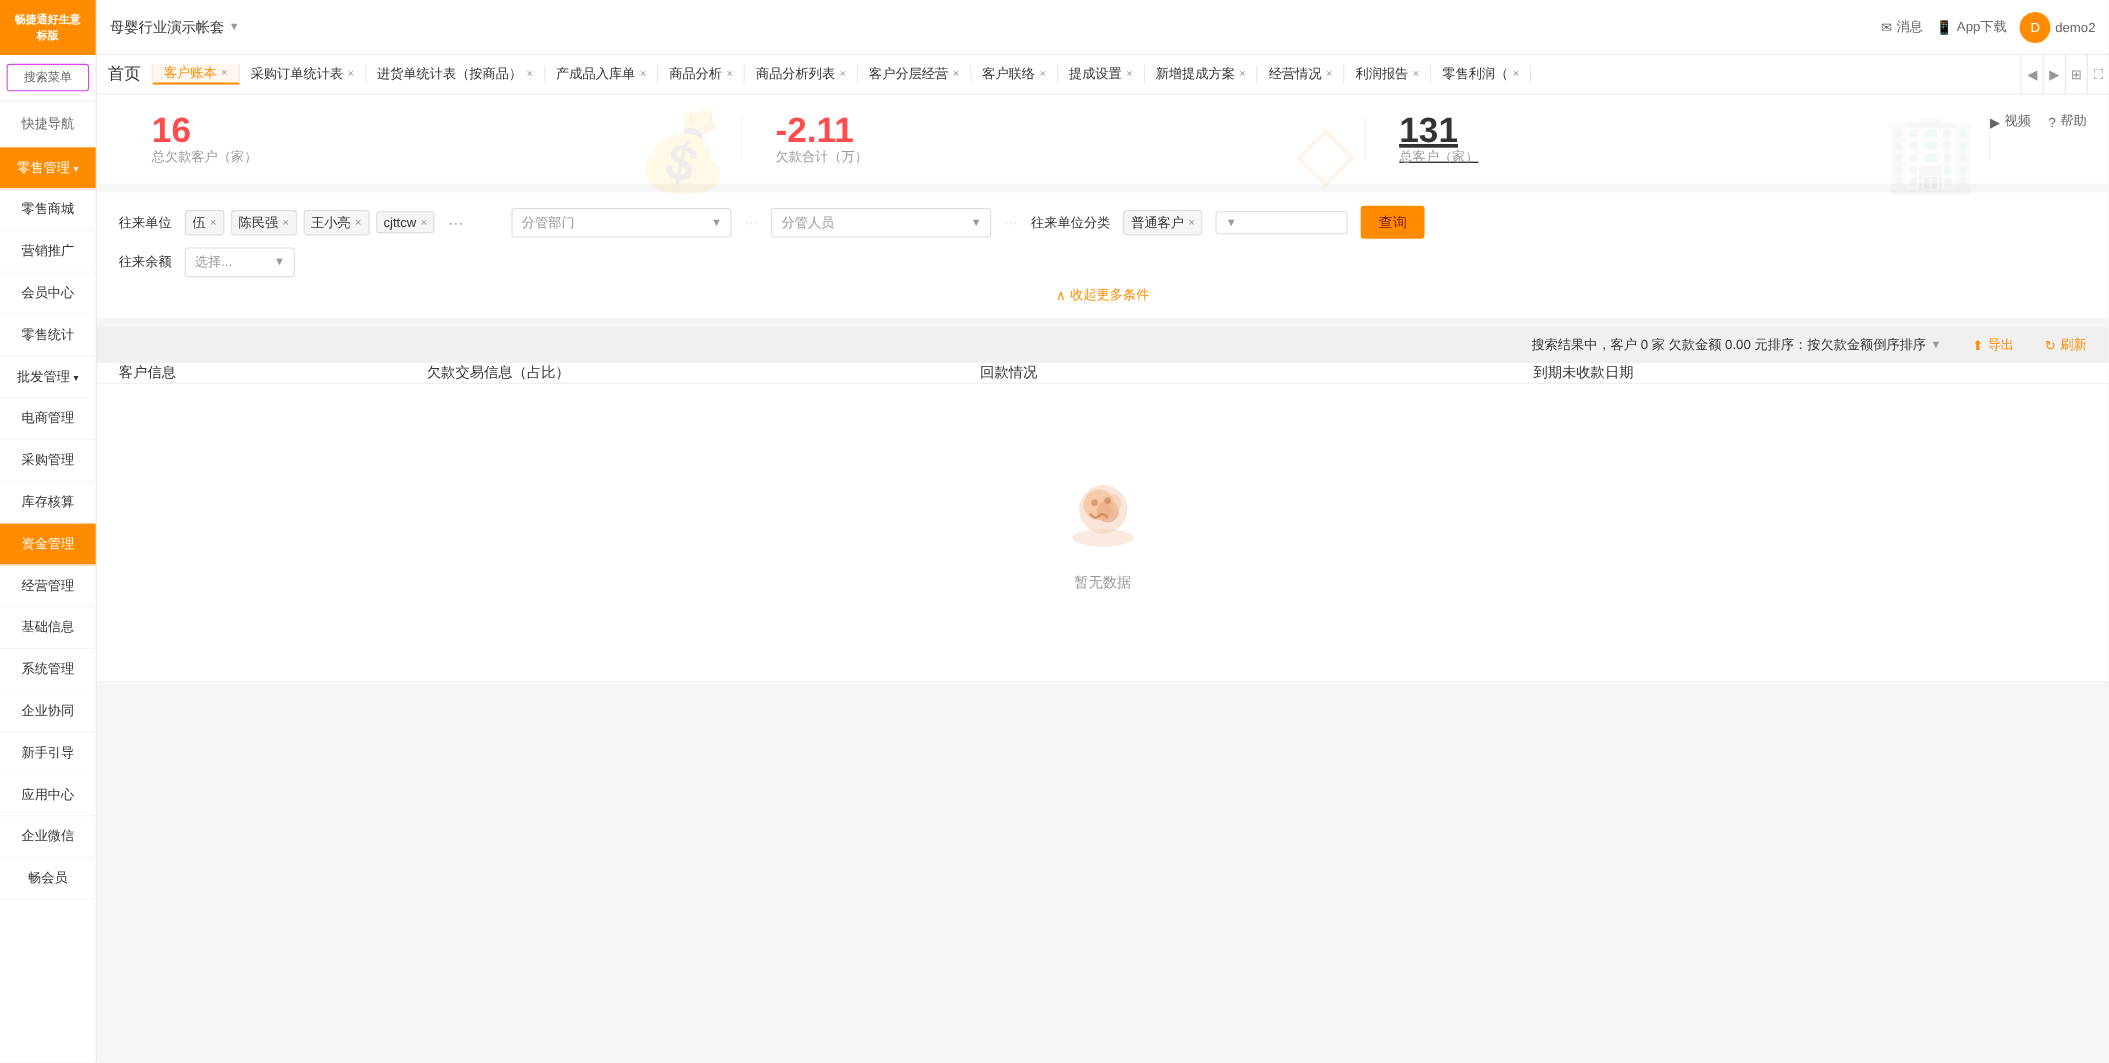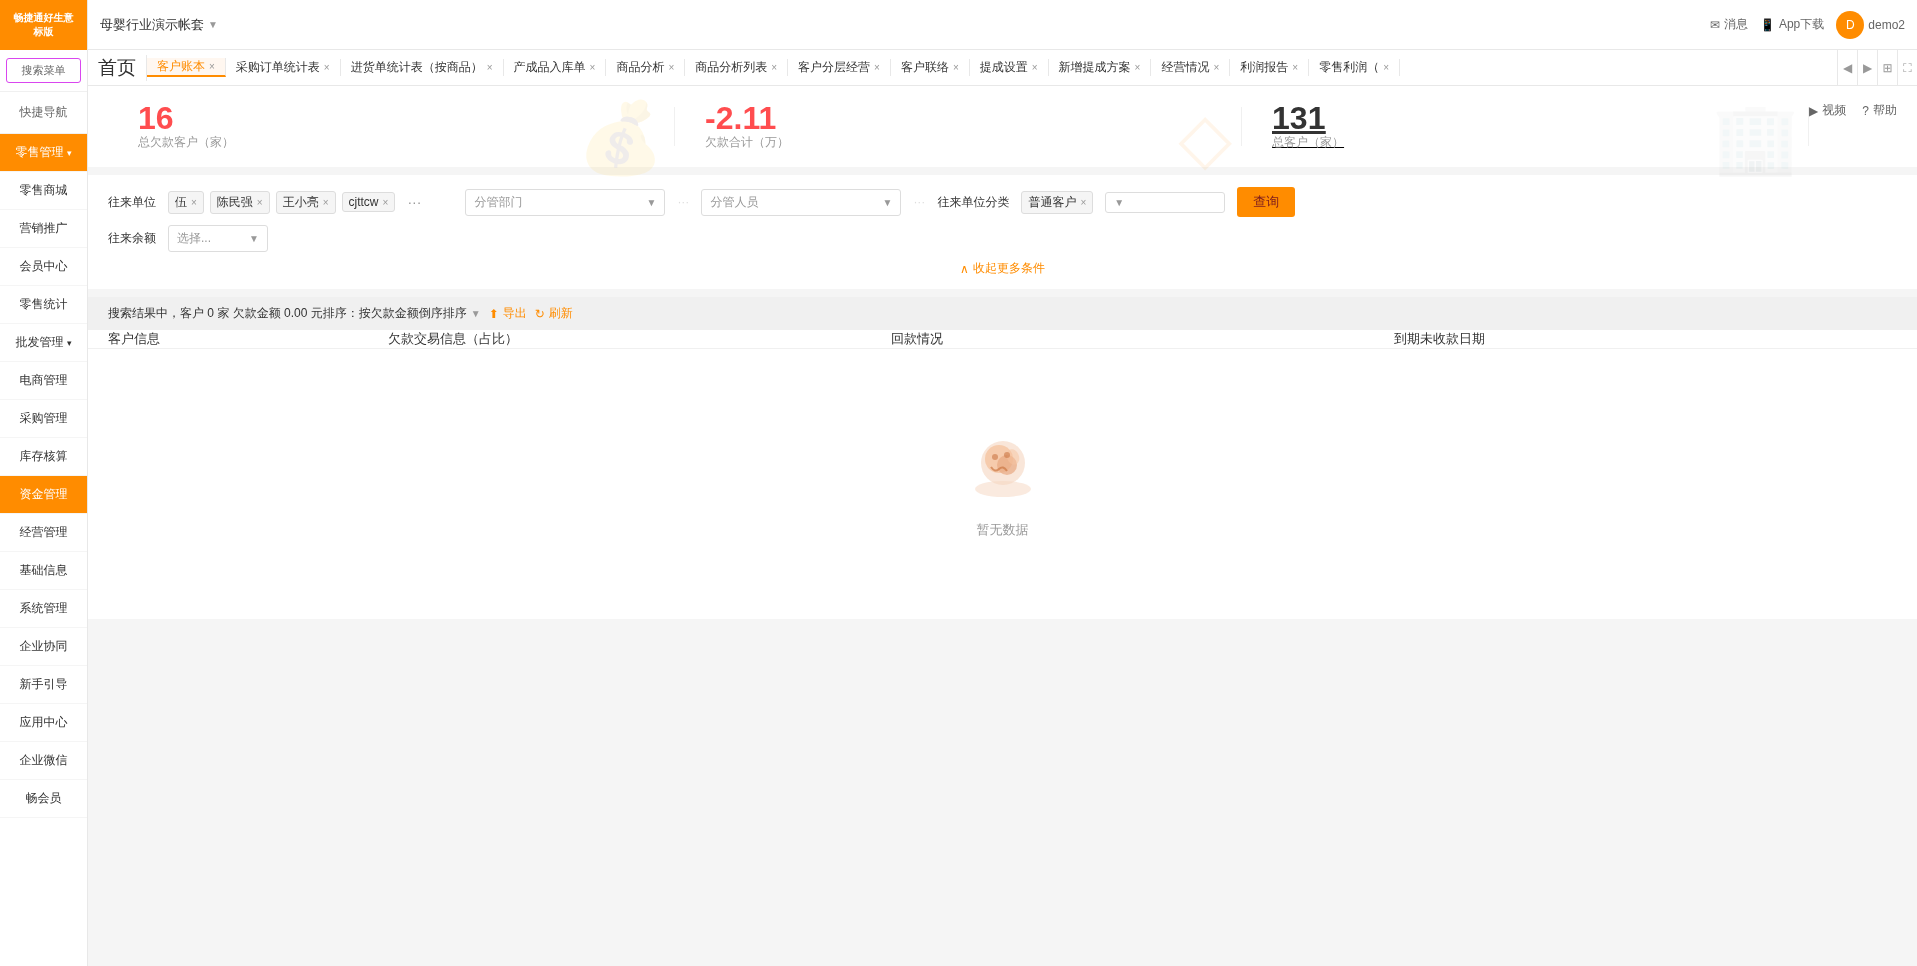--- a/index.html
+++ b/index.html
@@ -22,21 +22,21 @@
     
     .topbar { height: 50px; background: #fff; display: flex; align-items: center; justify-content: space-between; padding: 0 12px; border-bottom: 1px solid #e8e8e8; flex-shrink: 0; }
     .topbar-left { display: flex; align-items: center; gap: 8px; }
     .topbar-selector { display: flex; align-items: center; gap: 4px; font-size: 13px; color: #333; }
     .topbar-right { display: flex; align-items: center; gap: 12px; }
     .topbar-action { display: flex; align-items: center; gap: 4px; color: #666; font-size: 12px; cursor: pointer; }
 
     
     .tabbar { background: #fff; border-bottom: 1px solid #e8e8e8; display: flex; align-items: center; overflow: hidden; flex-shrink: 0; height: 36px; }
     .tab { display: flex; align-items: center; padding: 0 10px; height: 100%; border-right: 1px solid #e8e8e8; font-size: 12px; color: #333; cursor: pointer; white-space: nowrap; gap: 4px; flex-shrink: 0; }
-    .tab:first-child { font-size: 19px; color: #333; }
+    .tab:first-child { font-size: 15px; color: #333; }
     .tab.active { background: #fff7f0; color: #ff8c00; border-bottom: 2px solid #ff8c00; }
     .tab-close { color: #999; font-size: 10px; cursor: pointer; }
     .tabbar-arrows { display: flex; align-items: center; margin-left: auto; flex-shrink: 0; }
     .tabbar-arrow { width: 20px; height: 36px; display: flex; align-items: center; justify-content: center; cursor: pointer; color: #999; border-left: 1px solid #e8e8e8; }
 
     
     .content { flex: 1; overflow-y: auto; background: #f5f5f5; }
 
     
     .stats-bar { background: #fff; display: flex; padding: 16px 20px; gap: 0; margin-bottom: 8px; position: relative; }
@@ -54,24 +54,24 @@
     .filter-label { color: #333; font-size: 12px; white-space: nowrap; }
     .filter-tags { display: flex; align-items: center; gap: 6px; flex-wrap: wrap; }
     .filter-tag { display: flex; align-items: center; gap: 4px; background: #f5f5f5; border: 1px solid #ddd; border-radius: 3px; padding: 2px 6px; font-size: 12px; color: #333; }
     .filter-tag-close { color: #999; cursor: pointer; font-size: 10px; }
     .filter-select { display: flex; align-items: center; gap: 12px; border: 1px solid #ddd; border-radius: 3px; padding: 4px 8px; min-width: 120px; font-size: 12px; color: #999; cursor: pointer; }
     .filter-select-wide { min-width: 200px; }
     .filter-divider { color: #ddd; }
     .collapse-btn { display: flex; align-items: center; gap: 4px; color: #ff8c00; font-size: 12px; cursor: pointer; justify-content: center; margin-top: 4px; }
 
     
-    .result-bar { background: #f0f0f0; padding: 8px 20px; display: flex; align-items: center; justify-content: flex-start; }
+    .result-bar { background: #f0f0f0; padding: 8px 20px; display: flex; align-items: center; justify-content: flex-end; }
     .result-info { font-size: 12px; color: #666; }
     .result-info span { color: #333; }
-    .result-actions { display: flex; align-items: center; gap: 8px; }
+    .result-actions { display: flex; align-items: center; gap: 28px; }
     .result-action { display: flex; align-items: center; gap: 4px; color: #ff8c00; font-size: 12px; cursor: pointer; }
     .sort-select { display: flex; align-items: center; gap: 4px; font-size: 12px; color: #333; cursor: pointer; }
 
     
     .table-container { background: #fff; margin: 0; }
     .table-header { display: grid; grid-template-columns: 280px 1fr 1fr 1fr; padding: 0 20px; border-bottom: 1px solid #f0f0f0; background: #fff; }
     .table-col-header { font-size: 13px; color: #333; font-weight: 500; }
 
     
     .empty-state { display: flex; flex-direction: column; align-items: center; justify-content: center; padding: 80px 20px; }

